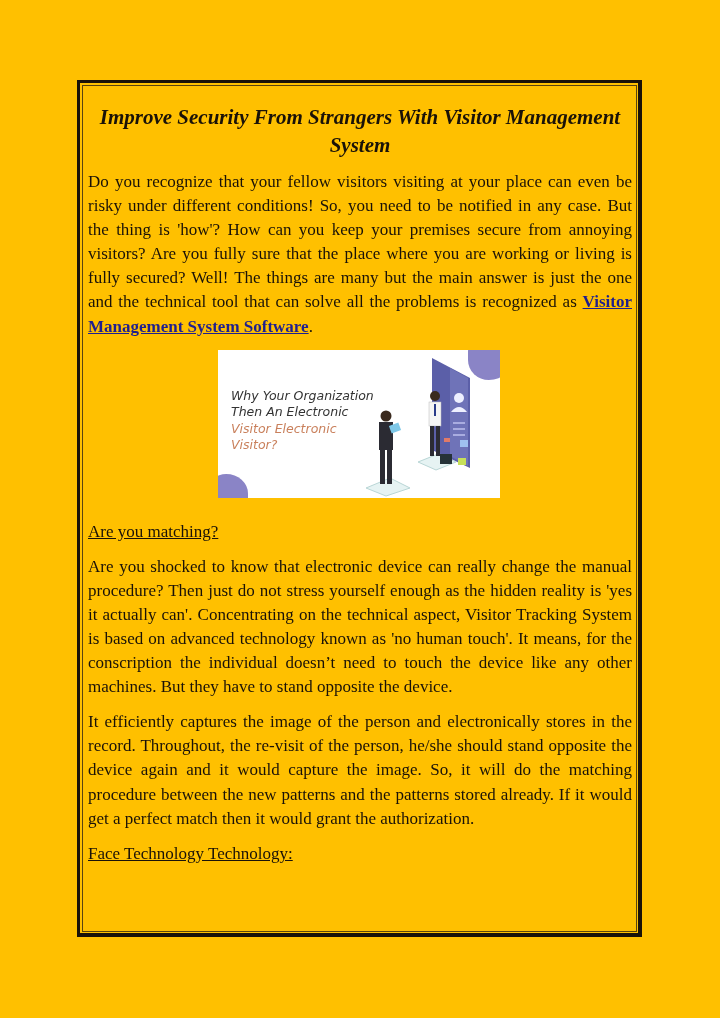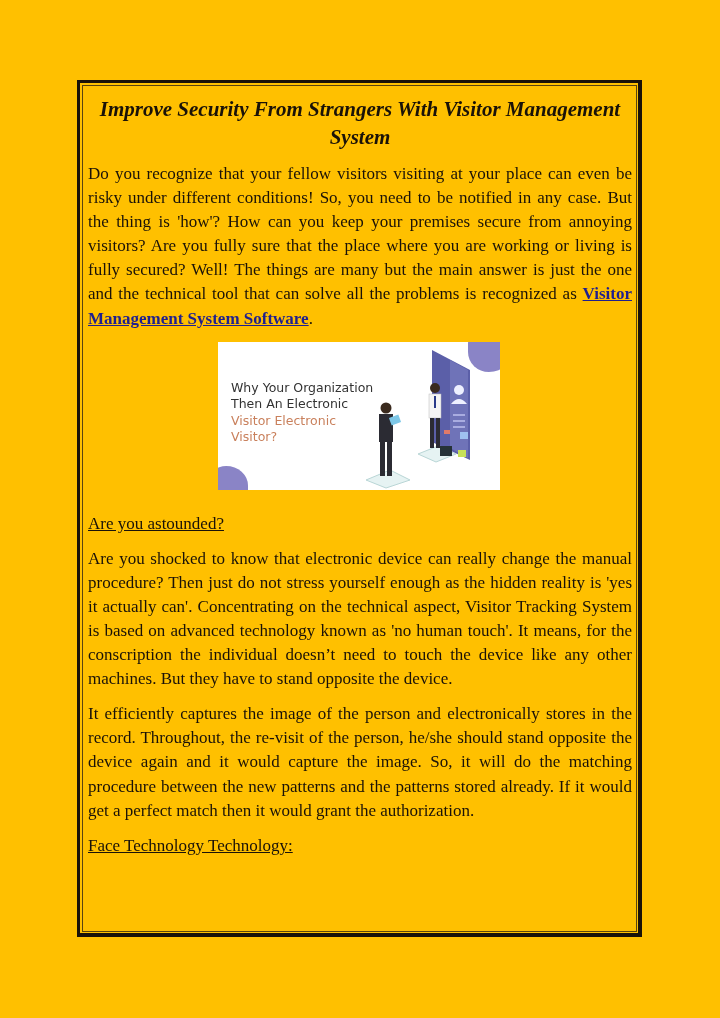--- a/index.html
+++ b/index.html
@@ -29,21 +29,21 @@
     position: absolute;
     left: 88px; top: 87px;
     width: 544px;
   }
   .title {
     font-style: italic;
     font-weight: bold;
     font-size: 21px;
     line-height: 28px;
     text-align: center;
-    margin: 8px 0 7px 0;
+    margin: 16px 0 7px 0;
   }
   .para {
     font-size: 17px;
     line-height: 24.1px;
     text-align: justify;
     margin: 11px 0 11px 0;
   }
   .link {
     color: #1F1F8F;
     font-weight: bold;
@@ -51,20 +51,21 @@
   }
   .subhead {
     font-size: 17px;
     line-height: 24px;
     text-decoration: underline;
     margin: 0 0 11px 0;
   }
   .figure-wrap {
     height: 170px;
     position: relative;
+    font-style: italic;
   }
   .figure {
     position: absolute;
     left: 130px; top: 0px;
     width: 282px; height: 148px;
     background: #ffffff;
     overflow: hidden;
   }
   .fig-text {
     position: absolute;
@@ -137,20 +138,20 @@
 
         <circle cx="26" cy="66" r="5.5" fill="#3a2a1e"></circle>
         <rect x="19" y="72" width="14" height="28" fill="#2b2b33"></rect>
         <rect x="30" y="74" width="10" height="8" fill="#7ec8e8" transform="rotate(-20 35 78)"></rect>
         <rect x="20" y="100" width="5" height="34" fill="#2b2b33"></rect>
         <rect x="27" y="100" width="5" height="34" fill="#2b2b33"></rect>
       </svg>
     </div>
   </div>
 
-  <p class="subhead">Are you astounded?</p>
+  <p class="subhead">Are you matching?</p>
 
   <p class="para">Are you shocked to know that electronic device can really change the manual procedure? Then just do not stress yourself enough as the hidden reality is 'yes it actually can'. Concentrating on the technical aspect, Visitor Tracking System is based on advanced technology known as 'no human touch'. It means, for the conscription the individual doesn’t need to touch the device like any other machines. But they have to stand opposite the device.</p>
 
   <p class="para">It efficiently captures the image of the person and electronically stores in the record. Throughout, the re-visit of the person, he/she should stand opposite the device again and it would capture the image. So, it will do the matching procedure between the new patterns and the patterns stored already. If it would get a perfect match then it would grant the authorization.</p>
 
   <p class="subhead">Face Technology Technology:</p>
 </div>
 
 </body></html>

